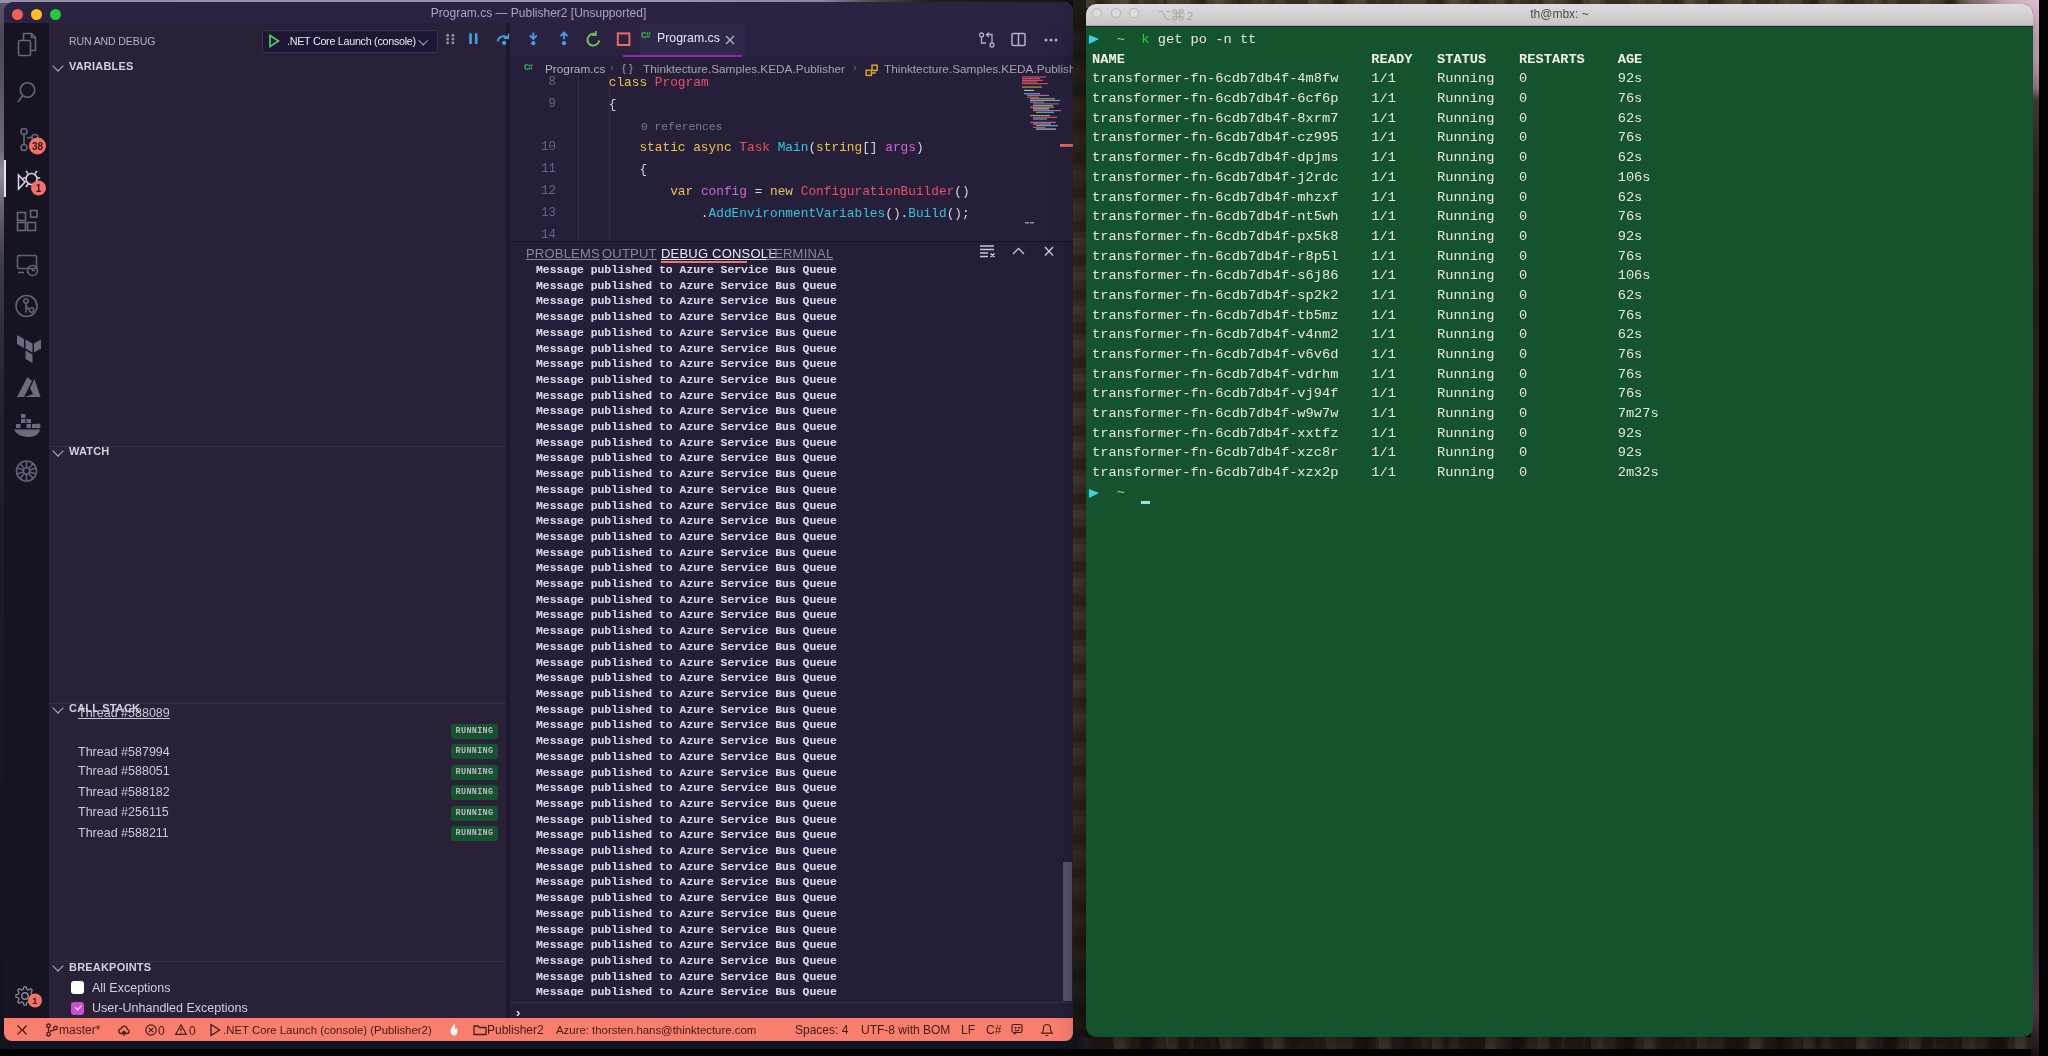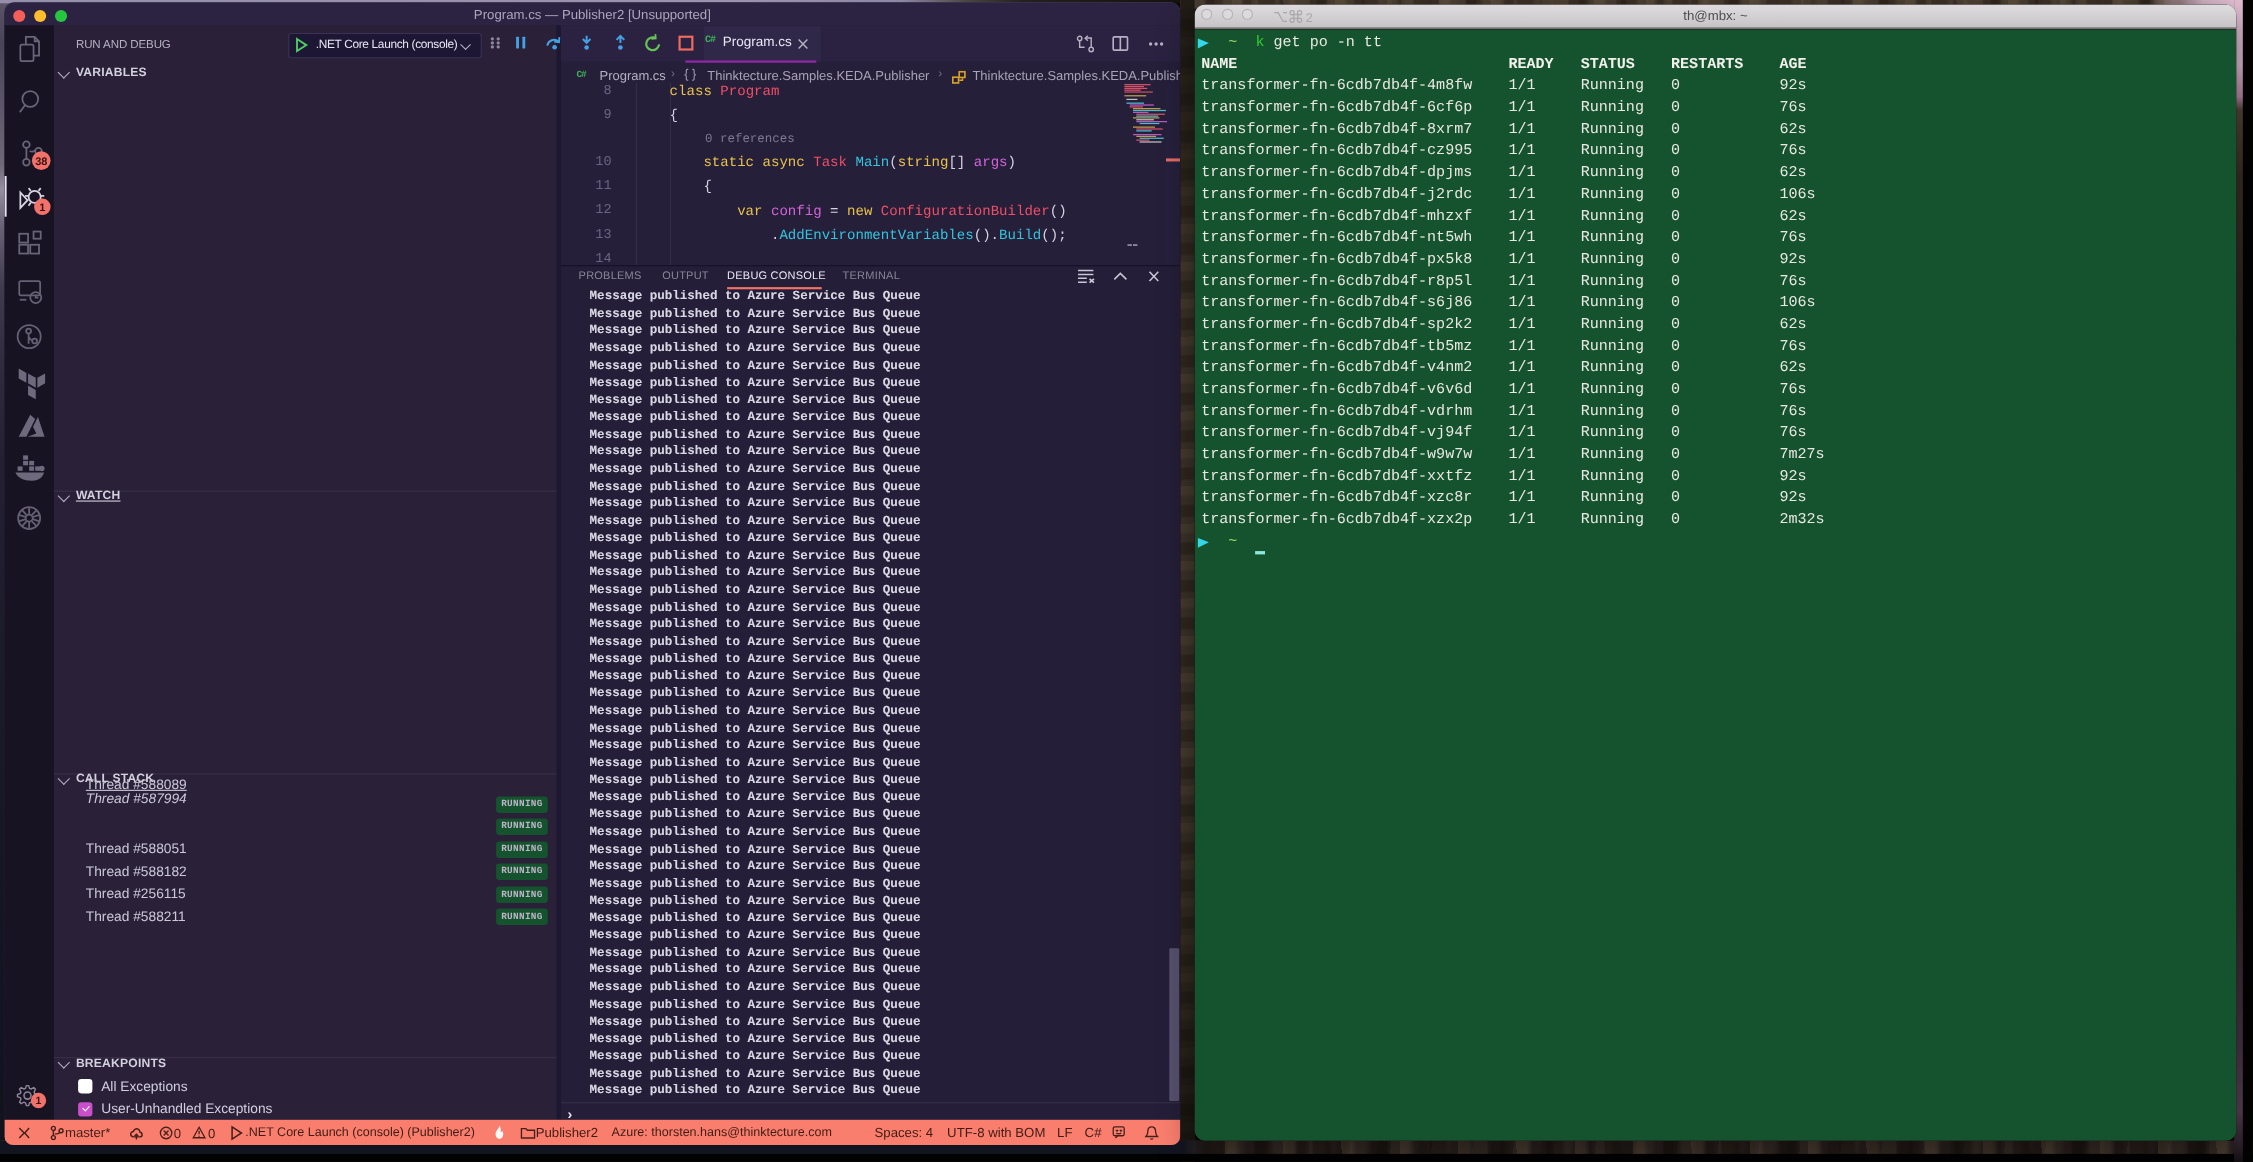--- a/index.html
+++ b/index.html
@@ -53,21 +53,21 @@
 .cbx { position:absolute; left:22px; width:13px; height:13px; border-radius:3px; }
 .cbxlabel { position:absolute; left:43px; font-size:12.5px; color:#d2cede;text-align:center; }
 
 
 #code { left:0px; top:52px; width:559px; height:166px; font-family:"Liberation Mono", monospace; font-size:12.8px; }
 .cl { position:absolute; white-space:pre; }
 .lnum { position:absolute; width:46px; text-align:right; color:#6a6484; font-size:12.3px; font-family:"Liberation Mono", monospace; }
 .y { color:#e8c24d; } .r { color:#ee4f66; } .c { color:#33c5dc; } .m { color:#d364d8; } .w { color:#d6d2e4; }
 
 
-.ptab { position:absolute; top:3.5px; font-size:10px; color:#8b8599; letter-spacing:.2px; }
+.ptab { position:absolute; top:3.5px; font-size:13px; color:#8b8599; letter-spacing:.2px;text-decoration:underline; }
 .msg { position:absolute; left:26px; white-space:pre; font-family:"Liberation Mono", monospace; font-size:11.4px; font-weight:bold; color:#d8d6e2; text-shadow:0 0 .3px rgba(216,214,226,.4); }
 
 
 #term { left:1086px; top:4px; width:947px; height:1033px; border-radius:10px; overflow:hidden;
   background:#242320; box-shadow:0 12px 30px rgba(0,0,0,.5); }
 #term-title { left:0; top:0; width:947px; height:22px;
   background:linear-gradient(180deg,#dedcde 0,#d0ced0 60%,#c6c4c6 100%); border-bottom:1px solid #a9a7a9; }
 .tc { top:4px; width:9.5px; height:9.5px; border-radius:50%; background:#dcdadc; border:1px solid #b5b3b5; }
 #term-body { left:0; top:23px; width:947px; height:1010px; background:#14532d; }
 .trow { position:absolute; left:6px; white-space:pre; font-family:"Liberation Mono", monospace; font-size:13.7px; color:#e9e7e2; }
@@ -196,26 +196,26 @@
         <path d="M5 3.5 L13.5 9 L5 14.5 Z" fill="none" stroke="#4ecb66" stroke-width="1.7"></path>
       </svg>
       <div class="abs" style="left:238px; top:11.5px; font-size:10.8px; letter-spacing:-0.3px; color:#eae6f6;">.NET Core Launch (console)</div>
       <div class="chev" style="left:371px; top:13.5px; width:6.5px; height:6.5px;"></div>
 
       <div class="chev" style="left:5px; top:38.5px;"></div>
       <div class="sechead" style="top:37px;">VARIABLES</div>
 
       <div class="abs" style="left:0; top:423px; width:461px; height:1px; background:rgba(255,255,255,.07);"></div>
       <div class="chev" style="left:5px; top:423.5px;"></div>
-      <div class="sechead" style="top:422px;text-decoration:underline;">WATCH</div>
+      <div class="sechead" style="top:422px;">WATCH</div>
 
       <div class="abs" style="left:0; top:680px; width:461px; height:1px; background:rgba(255,255,255,.07);"></div>
       <div class="chev" style="left:5px; top:680.5px;"></div>
       <div class="sechead" style="top:679px;">CALL STACK</div>
-      <div class="thread" style="top:696px;font-style:italic;">Thread #587994</div>
+      <div class="thread" style="top:722px;">Thread #587994</div>
         <div class="runbadge" style="top:700.5px;">RUNNING</div>
       <div class="thread" style="top:683px;text-decoration:underline;">Thread #588089</div>
         <div class="runbadge" style="top:721px;">RUNNING</div>
       <div class="thread" style="top:741px;">Thread #588051</div>
         <div class="runbadge" style="top:741.5px;">RUNNING</div>
       <div class="thread" style="top:761.5px;">Thread #588182</div>
         <div class="runbadge" style="top:762px;">RUNNING</div>
       <div class="thread" style="top:782px;">Thread #256115</div>
         <div class="runbadge" style="top:782.5px;">RUNNING</div>
       <div class="thread" style="top:802.5px;">Thread #588211</div>

